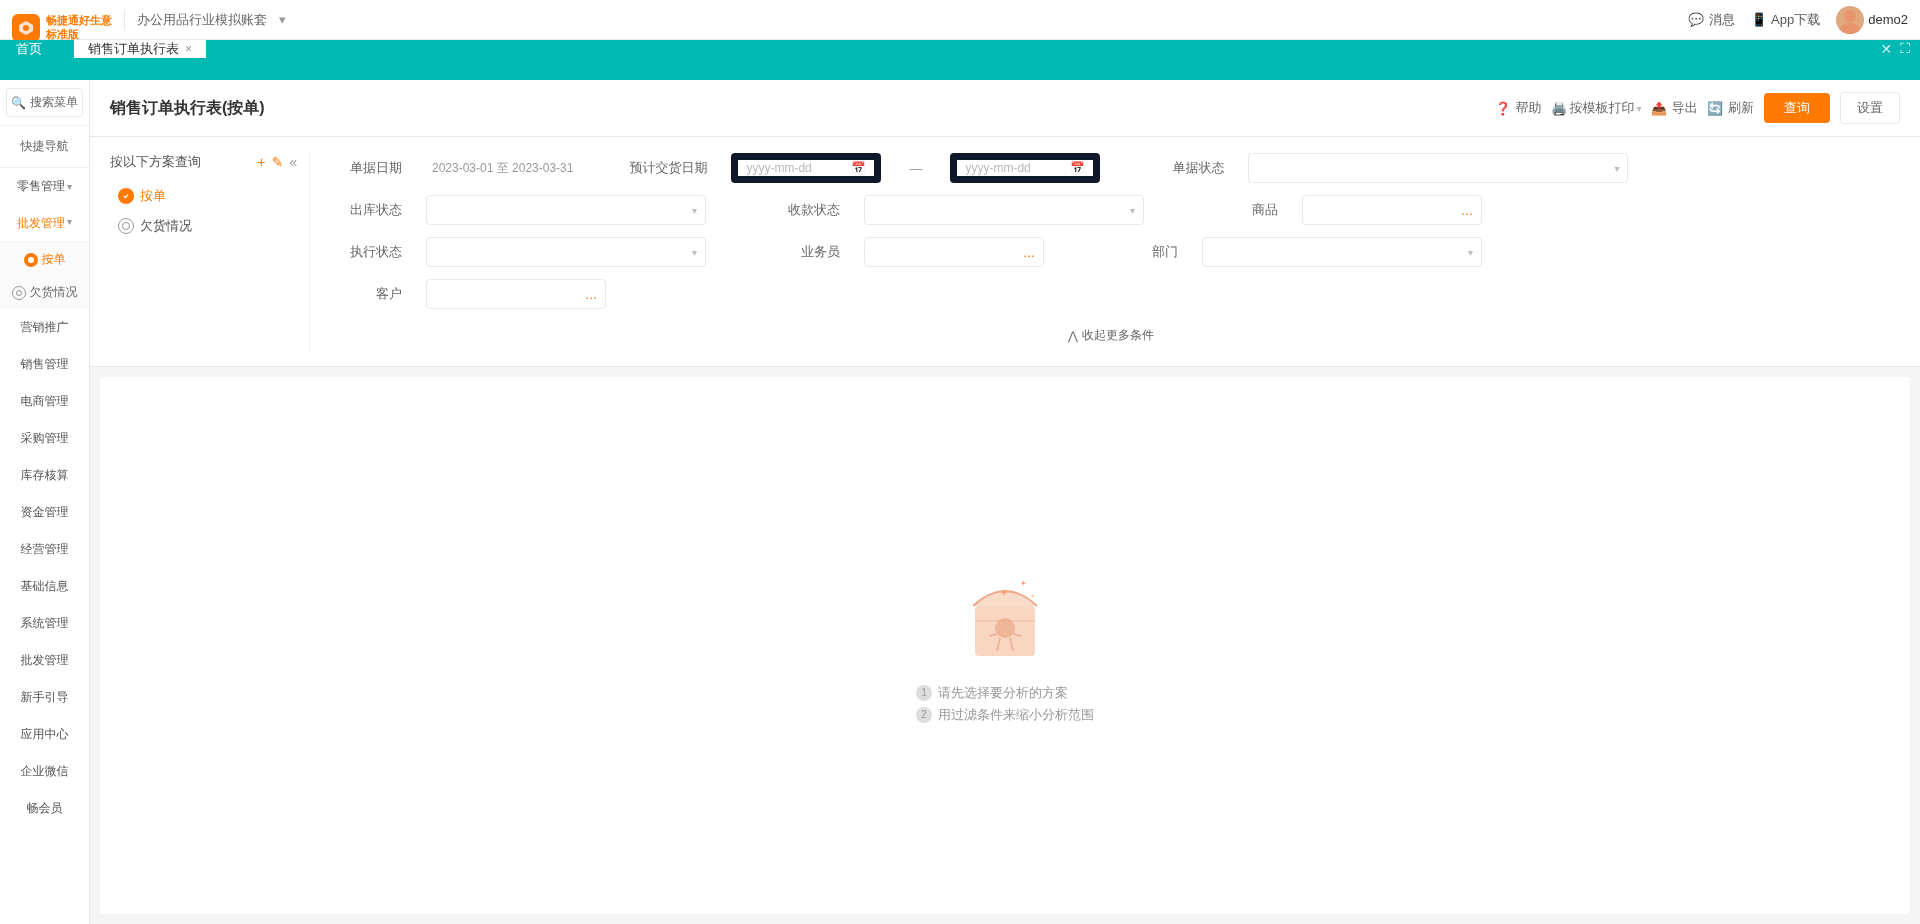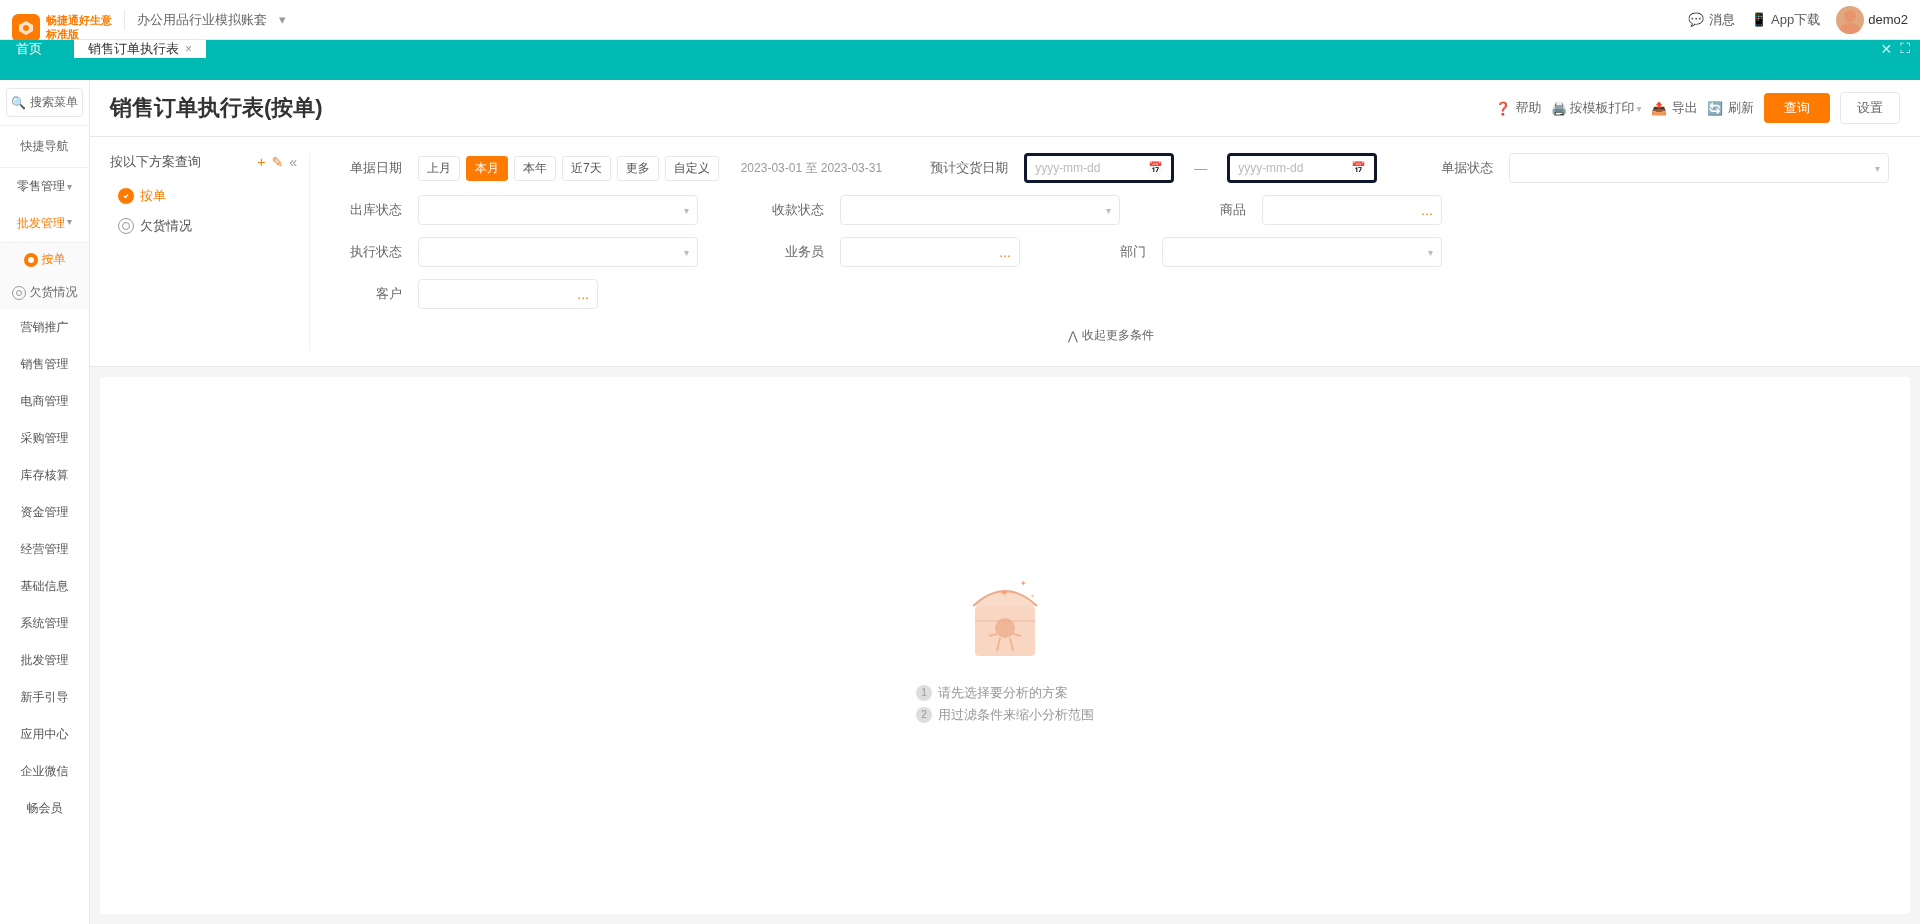--- a/index.html
+++ b/index.html
@@ -45,21 +45,21 @@
 
     
     .sidebar-submenu { background: #fafafa; border-top: 1px solid #f0f0f0; }
     .sidebar-submenu-item { padding: 8px 8px; display: flex; align-items: center; justify-content: center; cursor: pointer; color: #666; font-size: 12px; }
     .sidebar-submenu-item.active { color: #ff7a00; }
     .sidebar-submenu-item .dot { width: 6px; height: 6px; border-radius: 50%; border: 1.5px solid #ff7a00; margin-right: 4px; display: inline-block; }
 
     
     .content-area { flex: 1; overflow: auto; background: #f5f5f5; display: flex; flex-direction: column; }
     .page-header { background: #fff; padding: 12px 20px 0 20px; border-bottom: 1px solid #e8e8e8; display: flex; align-items: center; justify-content: space-between; }
-    .page-title { font-size: 22px; font-weight: bold; color: #333; padding-bottom: 12px; }
+    .page-title { font-size: 16px; font-weight: bold; color: #333; padding-bottom: 12px; }
     .page-header-actions { display: flex; align-items: center; gap: 10px; padding-bottom: 12px; }
     .header-action-btn { display: flex; align-items: center; gap: 4px; color: #666; font-size: 13px; cursor: pointer; }
     .btn-primary { background: #ff7a00; color: #fff; border: none; padding: 6px 20px; border-radius: 4px; cursor: pointer; font-size: 13px; }
     .btn-secondary { background: #fff; color: #666; border: 1px solid #e8e8e8; padding: 6px 16px; border-radius: 4px; cursor: pointer; font-size: 13px; }
 
     
     .filter-area { background: #fff; padding: 16px 20px; border-bottom: 1px solid #e8e8e8; display: flex; gap: 12px; }
     .filter-left-panel { width: 200px; flex-shrink: 0; border-right: 1px solid #f0f0f0; padding-right: 12px; }
     .filter-panel-header { display: flex; align-items: center; justify-content: space-between; margin-bottom: 10px; color: #555; font-size: 13px; }
     .filter-panel-title { font-weight: 500; }
@@ -67,33 +67,33 @@
     .filter-panel-icon { color: #ff7a00; cursor: pointer; font-size: 14px; }
     .filter-panel-collapse { color: #999; cursor: pointer; font-size: 14px; }
     .filter-option { display: flex; align-items: center; gap: 6px; padding: 6px 8px; border-radius: 4px; cursor: pointer; color: #555; font-size: 13px; }
     .filter-option.active { color: #ff7a00; }
     .filter-option .opt-icon { width: 16px; height: 16px; border-radius: 50%; background: #ff7a00; display: flex; align-items: center; justify-content: center; }
     .filter-option .opt-icon svg { fill: #fff; }
     .filter-option .owe-icon { width: 16px; height: 16px; border-radius: 50%; border: 1.5px solid #999; display: flex; align-items: center; justify-content: center; }
 
     
     .filter-right { flex: 1; }
-    .filter-row { display: flex; align-items: center; gap: 16px; margin-bottom: 12px; flex-wrap: wrap; }
+    .filter-row { display: flex; align-items: center; gap: 24px; margin-bottom: 12px; flex-wrap: wrap; }
     .filter-label { width: 80px; text-align: right; color: #666; font-size: 13px; flex-shrink: 0; }
     .filter-date-group { display: flex; align-items: center; gap: 6px; }
     .date-btn { padding: 3px 8px; border: 1px solid #e8e8e8; border-radius: 3px; cursor: pointer; font-size: 12px; color: #555; background: #fff; }
     .date-btn.active { background: #ff7a00; color: #fff; border-color: #ff7a00; }
     .date-range { font-size: 12px; color: #999; margin-left: 6px; }
     .filter-input { height: 30px; border: 1px solid #e8e8e8; border-radius: 4px; padding: 0 8px; font-size: 12px; color: #333; background: #fff; width: 180px; }
     .filter-input::placeholder { color: #bbb; }
     .filter-select { height: 30px; border: 1px solid #e8e8e8; border-radius: 4px; padding: 0 8px; font-size: 12px; color: #333; background: #fff; cursor: pointer; display: flex; align-items: center; justify-content: space-between; width: 280px; }
     .filter-select-medium { width: 380px; }
     .select-arrow { color: #bbb; font-size: 10px; }
     .filter-ellipsis { color: #ff7a00; cursor: pointer; font-size: 14px; margin-left: 4px; }
-    .filter-date-input { height: 30px; border: 3px solid #0f172a; border-radius: 4px; padding: 0 8px; font-size: 12px; color: #bbb; background: #fff; width: 150px; display: flex; align-items: center; justify-content: space-between; }
+    .filter-date-input { height: 30px; border: 7px solid #0f172a; border-radius: 4px; padding: 0 8px; font-size: 12px; color: #bbb; background: #fff; width: 150px; display: flex; align-items: center; justify-content: space-between; }
     .date-sep { color: #999; margin: 0 4px; }
     .collapse-btn { display: flex; align-items: center; justify-content: center; padding: 6px 0; color: #666; font-size: 12px; cursor: pointer; gap: 4px; }
 
     
     .empty-state { flex: 1; display: flex; align-items: center; justify-content: center; flex-direction: column; gap: 8px; background: #fff; margin: 10px; border-radius: 4px; }
     .empty-icon { width: 120px; height: 100px; position: relative; display: flex; align-items: center; justify-content: center; }
     .empty-text-list { list-style: none; margin-top: 8px; }
     .empty-text-list li { color: #999; font-size: 13px; padding: 2px 0; display: flex; align-items: flex-start; gap: 6px; }
     .empty-text-list li .num { width: 16px; height: 16px; border-radius: 50%; background: #ddd; display: flex; align-items: center; justify-content: center; font-size: 10px; color: #999; flex-shrink: 0; margin-top: 1px; }
 
@@ -299,28 +299,20 @@
               </svg>
           </span>
           <span>欠货情况</span>
         </div>
       </div>
 
       <div class="filter-right">
 
         <div class="filter-row">
           <span class="filter-label">单据日期</span>
-          <div class="filter-date-group">
-            <button class="date-btn">上月</button>
-            <button class="date-btn active">本月</button>
-            <button class="date-btn">本年</button>
-            <button class="date-btn">近7天</button>
-            <button class="date-btn">更多</button>
-            <button class="date-btn">自定义</button>
-          </div>
           <span class="date-range">2023-03-01 至 2023-03-31</span>
 
           <span class="filter-label" style="margin-left:30px;">预计交货日期</span>
           <div class="filter-date-input">
             <span style="color:#bbb;font-size:12px;">yyyy-mm-dd</span>
             <span style="color:#bbb;font-size:12px;">📅</span>
           </div>
           <span class="date-sep">—</span>
           <div class="filter-date-input">
             <span style="color:#bbb;font-size:12px;">yyyy-mm-dd</span>

